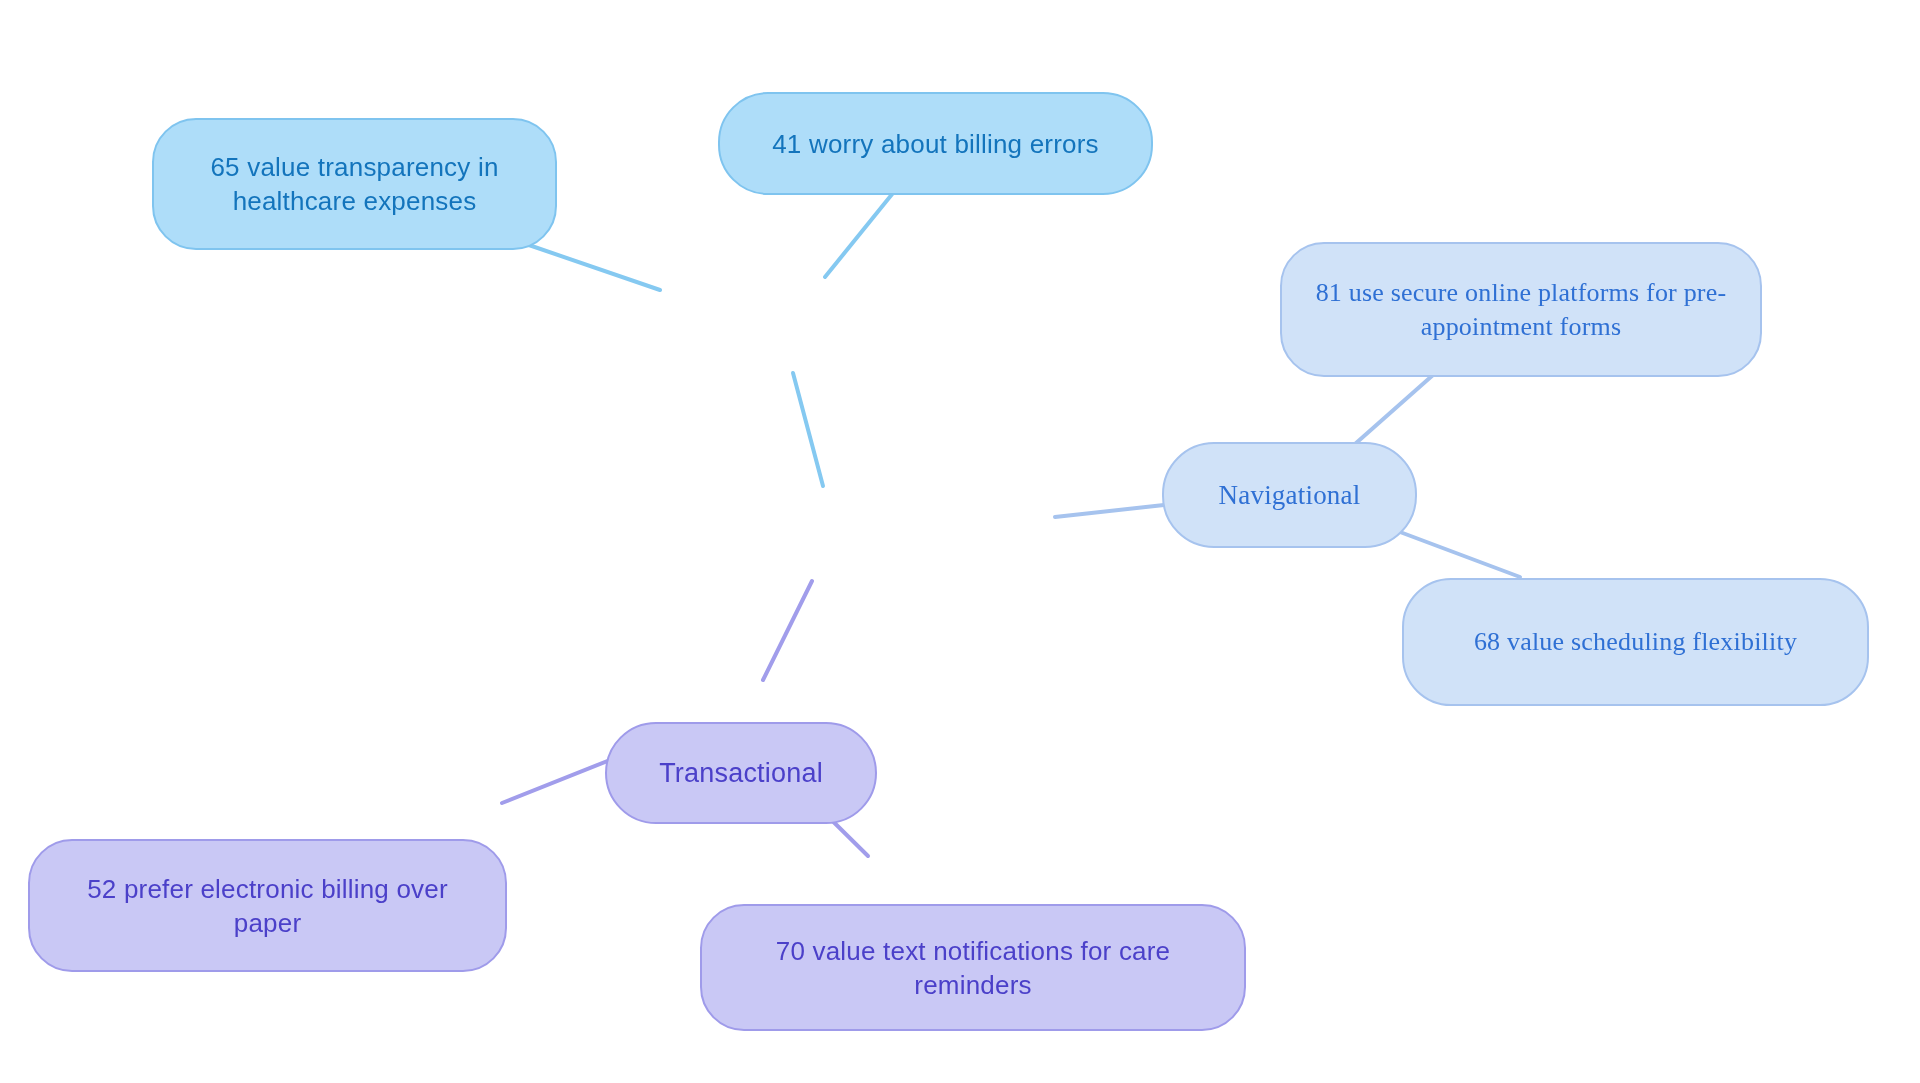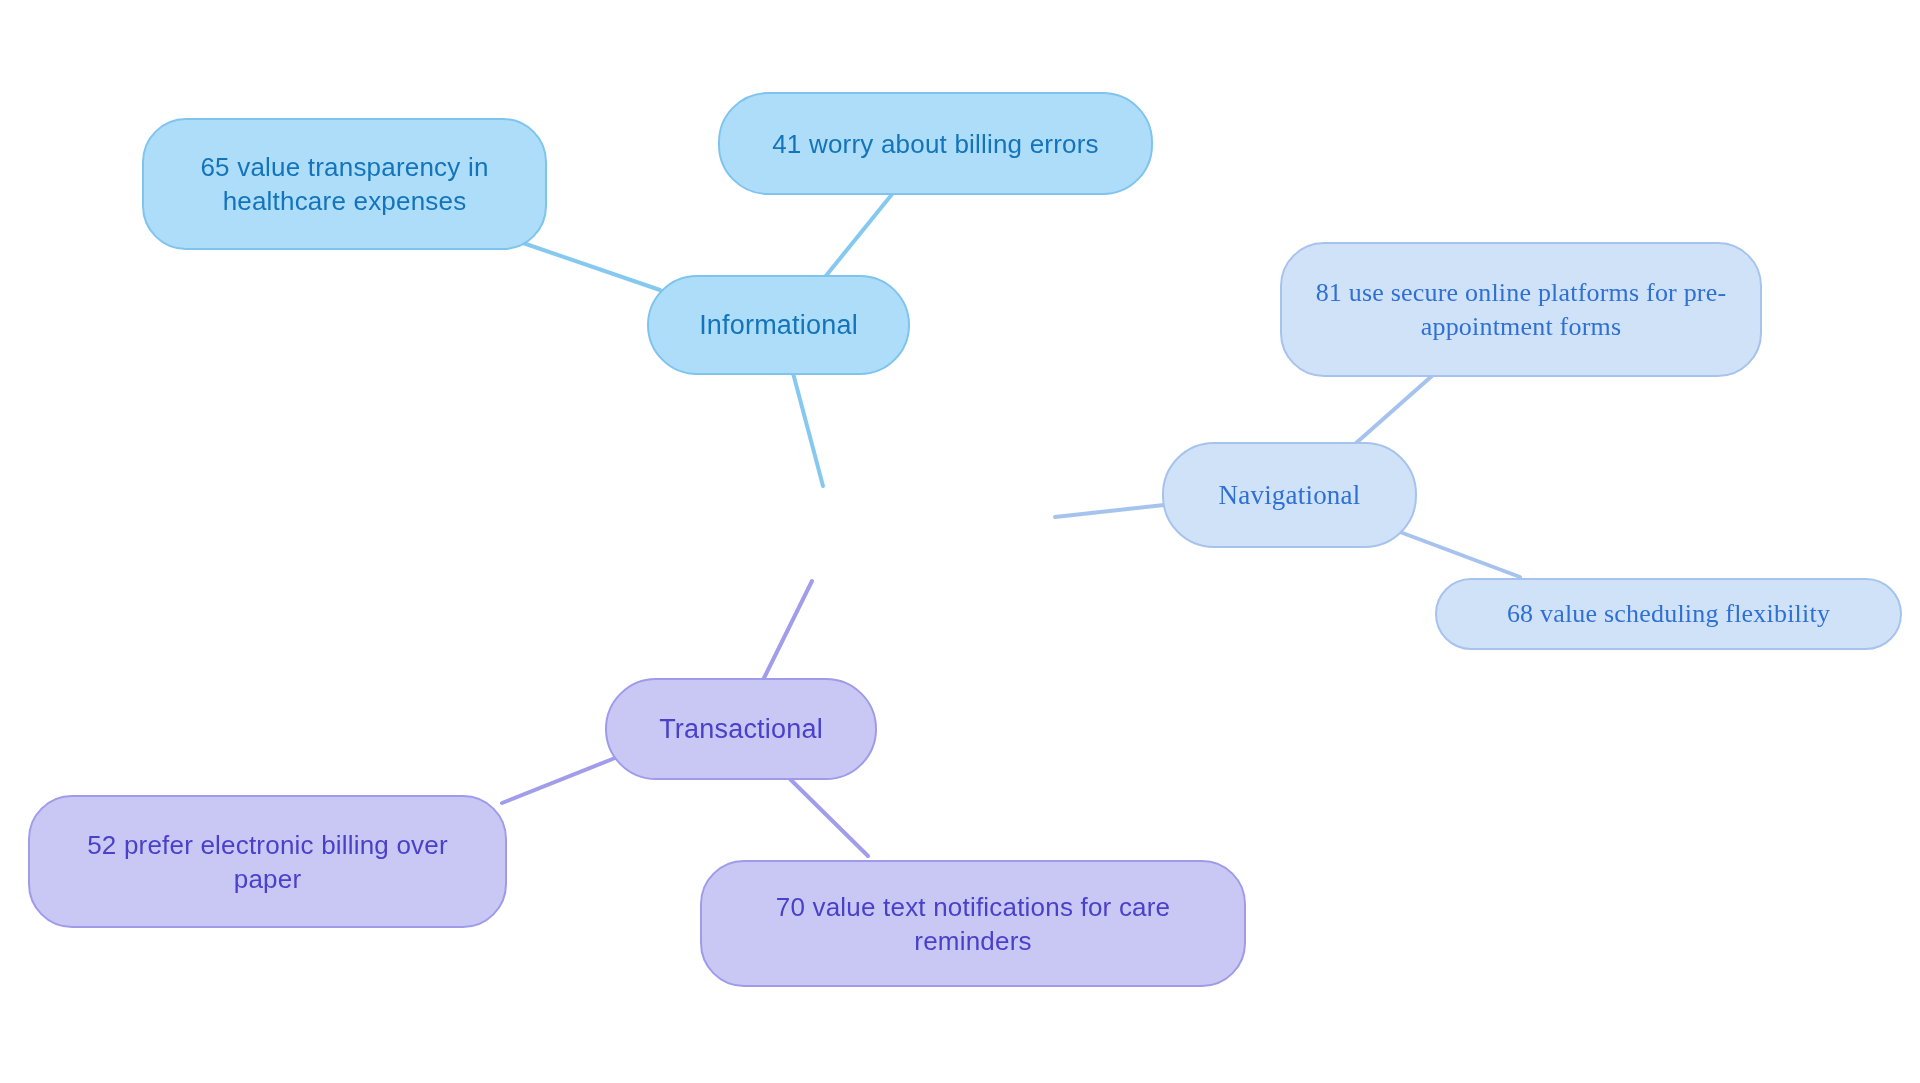--- a/index.html
+++ b/index.html
@@ -25,57 +25,54 @@
   }
   .branch{font-size:27px;border:2px solid;}
   .leaf{border:2px solid;}
   .center-node{
     background:var(--center-fill,#141b24);
     color:var(--center-text,#f4f6f8);
     font-size:27px;
   }
   .info-node{background:var(--info-fill,#aeddf9);border-color:var(--info-border,#7fc4ef);color:var(--info-text,#1374bc);}
   .nav-node{background:var(--nav-fill,#d0e2f8);border-color:var(--nav-border,#a6c3ee);color:var(--nav-text,#2f70d4);font-family:Liberation Serif, serif;}
-  .trans-node{background:var(--trans-fill,#c9c8f5);border-color:var(--trans-border,#9f9bea);color:var(--trans-text,#4b40c9);}
+  .trans-node{background:var(--trans-fill,#c9c8f5);border-color:var(--trans-border,#9f9bea);color:var(--trans-text,#4b40c9);margin-top:44px;}
 </style>
 </head>
 <body>
 
 <div class="stage">
 
   <svg class="edges" viewBox="0 0 1920 1083" aria-hidden="true">
     <line class="edge info" x1="523" y1="243" x2="660" y2="290"></line>
     <line class="edge info" x1="893" y1="193" x2="825" y2="277"></line>
     <line class="edge info" x1="793" y1="373" x2="823" y2="486"></line>
     <line class="edge nav" x1="1055" y1="517" x2="1164" y2="505"></line>
     <line class="edge nav" x1="1433" y1="375" x2="1355" y2="444"></line>
     <line class="edge nav" x1="1400" y1="532" x2="1520" y2="577"></line>
     <line class="edge trans" x1="812" y1="581" x2="763" y2="680"></line>
     <line class="edge trans" x1="615" y1="758" x2="502" y2="803"></line>
     <line class="edge trans" x1="790" y1="779" x2="868" y2="856"></line>
   </svg>
 
 
-  <div class="node branch info-node" style="left:647px;top:275px;width:263px;height:100px;border-radius:50px;">
-    <span>Informational</span>
-  </div>
-  <div class="node leaf info-node" style="left:142px;top:118px;width:405px;height:132px;border-radius:44px;">
+  <div class="node leaf info-node" style="left:152px;top:118px;width:405px;height:132px;border-radius:44px;">
     <span>65 value transparency in healthcare expenses</span>
   </div>
   <div class="node leaf info-node" style="left:718px;top:92px;width:435px;height:103px;border-radius:50px;">
     <span>41 worry about billing errors</span>
   </div>
 
   <div class="node branch nav-node" style="left:1162px;top:442px;width:255px;height:106px;border-radius:52px;">
     <span>Navigational</span>
   </div>
   <div class="node leaf nav-node" style="left:1280px;top:242px;width:482px;height:135px;border-radius:44px;">
     <span>81 use secure online platforms for pre-appointment forms</span>
   </div>
-  <div class="node leaf nav-node" style="left:1435px;top:578px;width:467px;height:72px;border-radius:49px;">
+  <div class="node leaf nav-node" style="left:1402px;top:578px;width:467px;height:128px;border-radius:49px;">
     <span>68 value scheduling flexibility</span>
   </div>
 
   <div class="node branch trans-node" style="left:605px;top:678px;width:272px;height:102px;border-radius:51px;">
     <span>Transactional</span>
   </div>
   <div class="node leaf trans-node" style="left:28px;top:795px;width:479px;height:133px;border-radius:44px;justify-content:center;">
     <span>52 prefer electronic billing over paper</span>
   </div>
   <div class="node leaf trans-node" style="left:700px;top:860px;width:546px;height:127px;border-radius:44px;">

